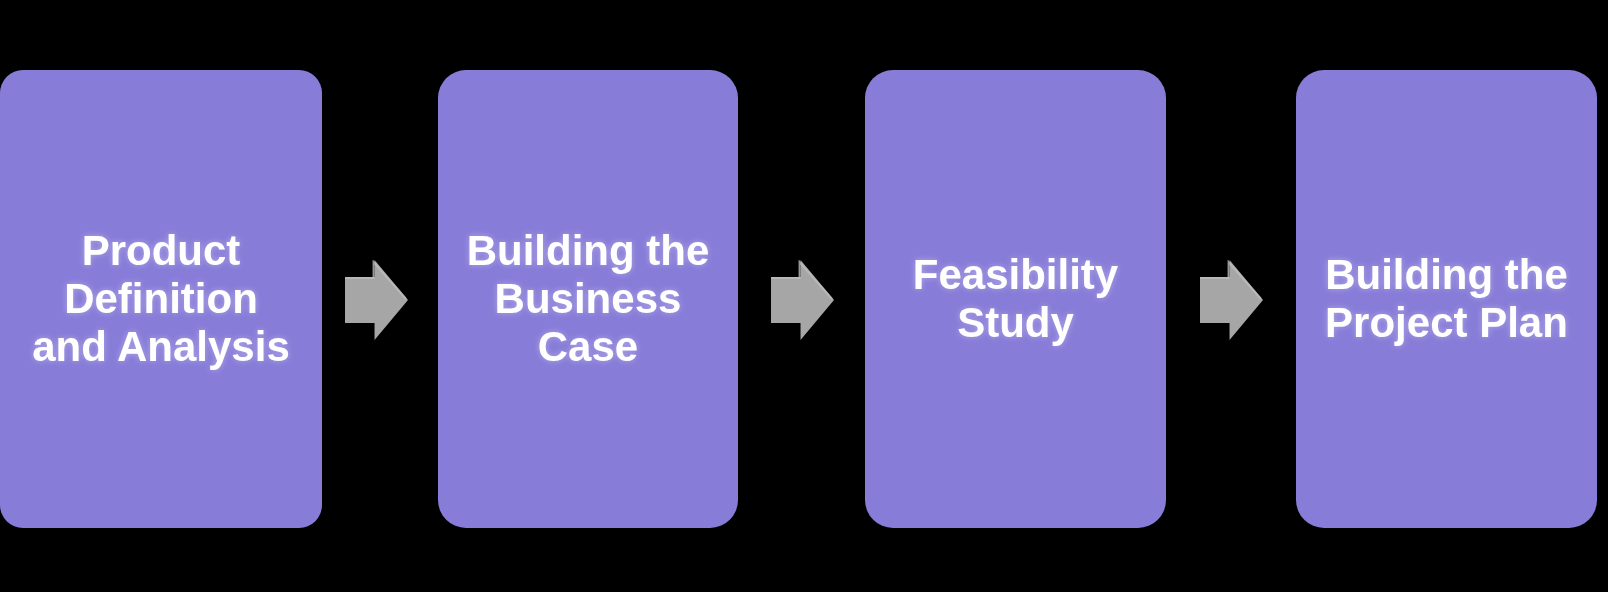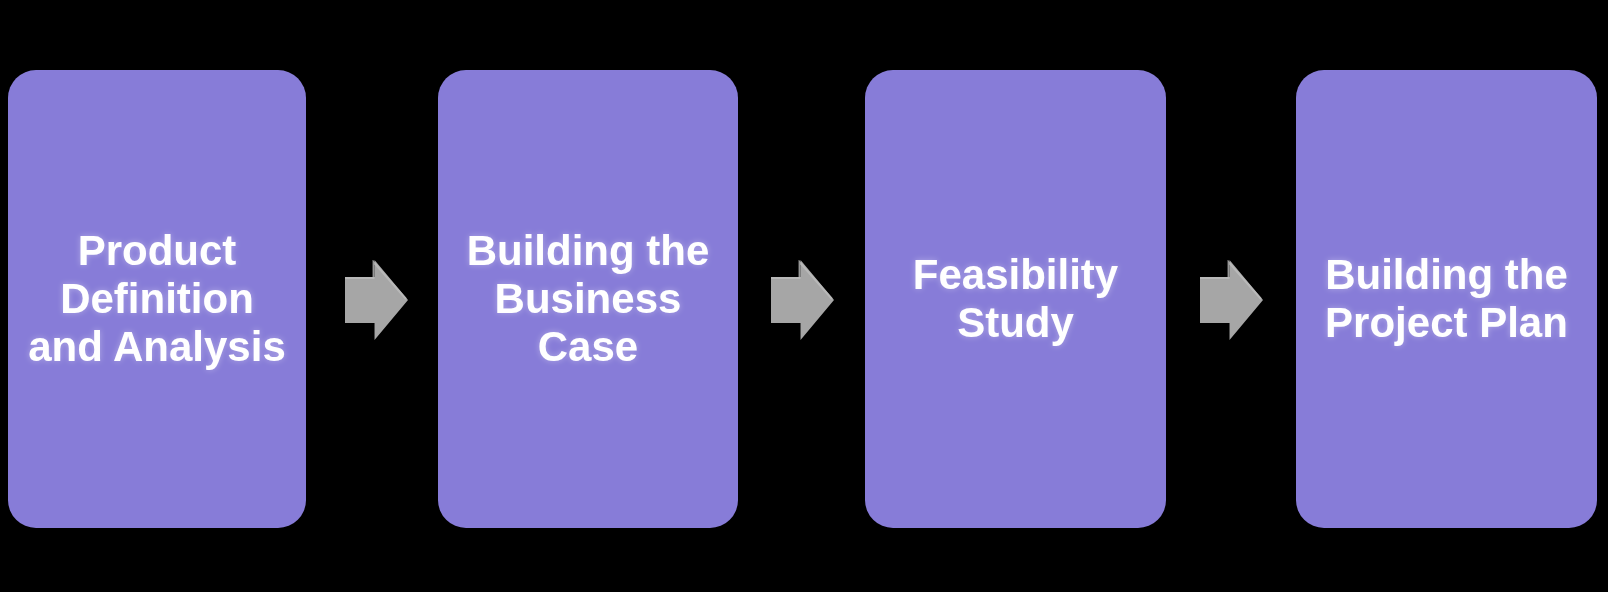--- a/index.html
+++ b/index.html
@@ -27,21 +27,21 @@
   }
   .step-label {
     color: var(--text-color, #FFFFFF);
     font-size: 42px;
     font-weight: bold;
     line-height: 1.15;
     text-align: center;
     white-space: pre-line;
     text-shadow: 0 0 6px rgba(255,255,255,0.35);
   }
-  .box-1 { left: 8px;    width: 298px; }
+  .box-1 { left: 0px;    width: 322px; border-radius: 23px; }
   .box-2 { left: 438px;  width: 300px; }
   .box-3 { left: 865px;  width: 301px; }
   .box-4 { left: 1296px; width: 301px; }
   .flow-arrow {
     position: absolute;
     top: 260px;
     width: 63px;
     height: 80px;
   }
   .arrow-1 { left: 345px; }

